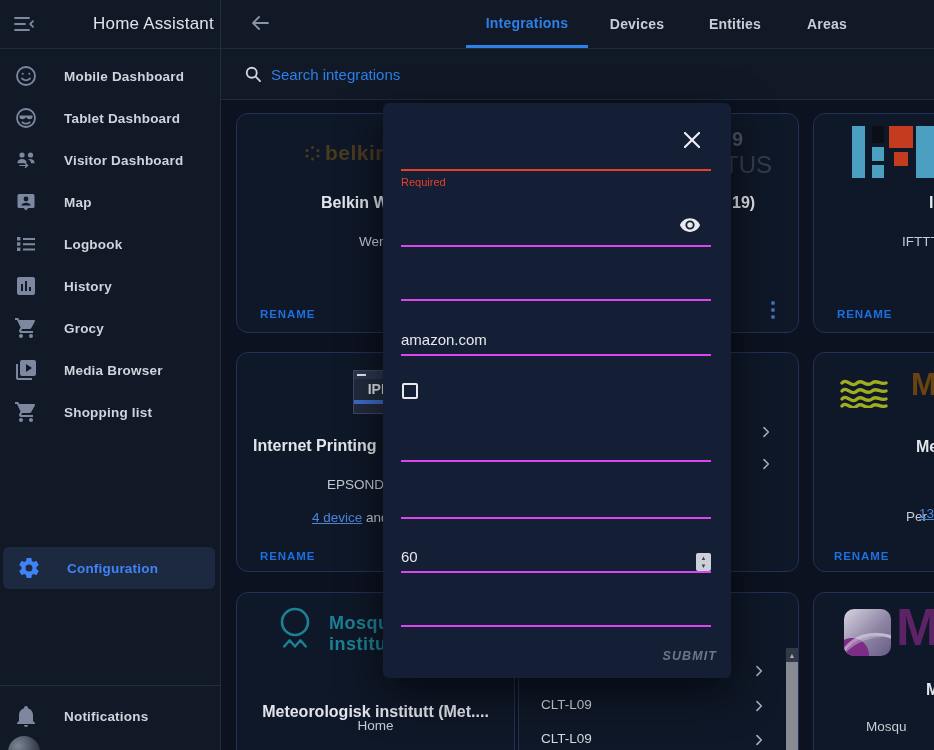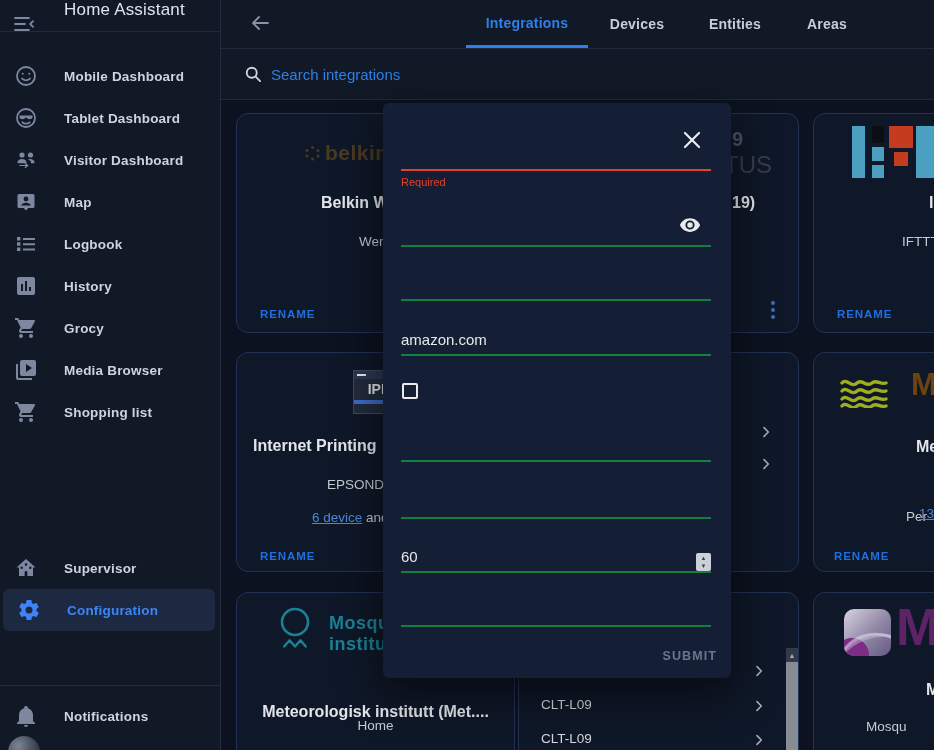--- a/index.html
+++ b/index.html
@@ -3,21 +3,21 @@
 <meta charset="utf-8">
 <style>
   * { margin:0; padding:0; box-sizing:border-box; }
   html,body { width:934px; height:750px; background:#0c1220; }
   body { font-family:"Liberation Sans","DejaVu Sans",sans-serif; color:#e2e5ea; }
   #app { position:relative; width:934px; height:750px; overflow:hidden; background:#0c1220; }
 
   
   #sidebar { position:absolute; left:0; top:0; width:221px; height:750px;
              background:#111927; border-right:1px solid rgba(120,140,180,.18); z-index:5; }
-  .sb-header { height:32px; display:flex; align-items:flex-start; border-bottom:1px solid rgba(120,140,180,.15); }
+  .sb-header { height:49px; display:flex; align-items:center; border-bottom:1px solid rgba(120,140,180,.15);padding-left:29px; }
   .sb-title { margin-left:64px; font-size:17px; color:#dfe3ea; letter-spacing:.2px; }
   .ham { position:absolute; left:12px; top:12px; width:24px; height:24px; cursor:pointer; }
   .sb-item { position:relative; height:42px; display:flex; align-items:center; cursor:pointer; }
   .sb-item .ic { position:absolute; left:14px; width:24px; height:24px; }
   .sb-item .lbl { margin-left:64px; font-size:13.5px; font-weight:700; color:#cfd3dc; letter-spacing:.2px; }
   .sb-item.active { background:#1c2940; border-radius:6px; margin:0 5px 0 3px; }
   .sb-item.active .lbl { color:#3f84f6; }
   .sb-group-top { position:absolute; top:55px; left:0; right:0; }
   .sb-group-bottom { position:absolute; top:547px; left:0; right:0; }
   .sb-div { position:absolute; left:0; right:0; top:685px; border-top:1px solid rgba(120,140,180,.18); }
@@ -56,32 +56,32 @@
   
   .sbar { position:absolute; left:267px; top:55px; width:12px; height:164px; }
   .sbar .btn { width:12px; height:14px; background:#333a47; display:flex; align-items:center; justify-content:center;
                font-size:7px; color:#aab0b9; }
   .sbar .thumb { width:12px; height:150px; background:#868b94; }
 
   
   #modal { position:absolute; left:383px; top:103px; width:348px; height:575px; background:#141e35;
            border-radius:6px; box-shadow:0 14px 44px rgba(0,0,0,.6); z-index:10; }
   .mclose { position:absolute; left:296px; top:24px; width:26px; height:26px; cursor:pointer; }
-  .mfield { position:absolute; left:18px; width:310px; height:30px; border-bottom:2px solid #15803d;
+  .mfield { position:absolute; left:18px; width:310px; height:30px; border-bottom:2px solid #d946ef;
             font-size:15px; color:#e6e8ec; line-height:28px; cursor:text; }
   .mfield.err { border-bottom-color:#e2422c; }
   .helper { position:absolute; left:18px; top:73px; font-size:11px; color:#e2422c; }
   .eye { position:absolute; left:296px; top:111px; width:22px; height:22px; cursor:pointer; }
   .chk { position:absolute; left:19px; top:280px; width:16px; height:16px; border:2px solid #e8eaee;
          border-radius:2px; cursor:pointer; }
   .spin { position:absolute; left:313px; top:450px; width:15px; height:18px; background:#ccd1d9; border-radius:2px;
           display:flex; flex-direction:column; align-items:center; justify-content:center; cursor:pointer;
           font-size:6px; color:#3a4150; line-height:8px; }
   .msubmit { position:absolute; right:14px; top:546px; background:none; border:none; font-family:inherit;
-             font-size:12.5px; font-weight:700; letter-spacing:1.1px; color:#6d7688; cursor:pointer; }
+             font-size:12.5px; font-weight:700; letter-spacing:1.1px; color:#6d7688; cursor:pointer;font-style:italic; }
 
   
   .belkin-logo { position:absolute; left:67px; top:27px; display:flex; align-items:center; gap:4px; }
   .belkin-logo span { font-size:21px; font-weight:700; color:#4a3a20; letter-spacing:.5px; }
   .ipp-logo { position:absolute; left:116px; top:17px; width:52px; height:44px; background:#222b3d;
               border:1px solid #3b4964; }
   .ipp-logo .bar1 { height:8px; background:#2c3750; position:relative; }
   .ipp-logo .bar1 i { position:absolute; left:3px; top:3px; width:9px; height:2px; background:#e8eaee; }
   .ipp-logo .txt { text-align:center; font-size:14px; font-weight:700; color:#dfe3ea; line-height:21px; }
   .ipp-logo .bar2 { height:4px; background:#3e6cc9; }
@@ -184,28 +184,20 @@
         <span class="ic">
           <svg class="mutf" viewBox="0 0 24 24" width="24" height="24">
               <path d="M17,18C15.89,18 15,18.89 15,20A2,2 0 0,0 17,22A2,2 0 0,0 19,20C19,18.89 18.1,18 17,18M1,2V4H3L6.6,11.59L5.24,14.04C5.09,14.32 5,14.65 5,15A2,2 0 0,0 7,17H19V15H7.42A0.25,0.25 0 0,1 7.17,14.75C7.17,14.7 7.18,14.66 7.2,14.63L8.1,13H15.55C16.3,13 16.96,12.58 17.3,11.97L20.88,5.5C20.96,5.34 21,5.17 21,5A1,1 0 0,0 20,4H5.21L4.27,2M7,18C5.89,18 5,18.89 5,20A2,2 0 0,0 7,22A2,2 0 0,0 9,20C9,18.89 8.1,18 7,18Z"></path>
             </svg>
         </span>
         <span class="lbl">Shopping list</span>
       </div>
     </div>
 
     <div class="sb-group-bottom">
-      <div class="sb-item">
-        <span class="ic">
-          <svg class="mutf" viewBox="0 0 24 24" width="24" height="24">
-              <path d="M12 3 2.5 11.5H5v8.5h5.6v-3.6a1.4 1.4 0 112.8 0V20H19v-8.5h2.5zM12 7.2a1.3 1.3 0 110 2.6 1.3 1.3 0 010-2.6zm-4.3 3.4a1.2 1.2 0 110 2.4 1.2 1.2 0 010-2.4zm8.6 0a1.2 1.2 0 110 2.4 1.2 1.2 0 010-2.4z"></path>
-            </svg>
-        </span>
-        <span class="lbl">Supervisor</span>
-      </div>
       <div class="sb-item active">
         <span class="ic">
           <svg viewBox="0 0 24 24" width="24" height="24" fill="#3f84f6">
               <path d="M12,15.5A3.5,3.5 0 0,1 8.5,12A3.5,3.5 0 0,1 12,8.5A3.5,3.5 0 0,1 15.5,12A3.5,3.5 0 0,1 12,15.5M19.43,12.97C19.47,12.65 19.5,12.33 19.5,12C19.5,11.67 19.47,11.34 19.43,11L21.54,9.37C21.73,9.22 21.78,8.95 21.66,8.73L19.66,5.27C19.54,5.05 19.27,4.96 19.05,5.05L16.56,6.05C16.04,5.66 15.5,5.32 14.87,5.07L14.5,2.42C14.46,2.18 14.25,2 14,2H10C9.75,2 9.54,2.18 9.5,2.42L9.13,5.07C8.5,5.32 7.96,5.66 7.44,6.05L4.95,5.05C4.73,4.96 4.46,5.05 4.34,5.27L2.34,8.73C2.21,8.95 2.27,9.22 2.46,9.37L4.57,11C4.53,11.34 4.5,11.67 4.5,12C4.5,12.33 4.53,12.65 4.57,12.97L2.46,14.63C2.27,14.78 2.21,15.05 2.34,15.27L4.34,18.73C4.46,18.95 4.73,19.03 4.95,18.95L7.44,17.94C7.96,18.34 8.5,18.68 9.13,18.93L9.5,21.58C9.54,21.82 9.75,22 10,22H14C14.25,22 14.46,21.82 14.5,21.58L14.87,18.93C15.5,18.67 16.04,18.34 16.56,17.94L19.05,18.95C19.27,19.03 19.54,18.95 19.66,18.73L21.66,15.27C21.78,15.05 21.73,14.78 21.54,14.63L19.43,12.97Z"></path>
             </svg>
         </span>
         <span class="lbl">Configuration</span>
       </div>
     </div>
 
@@ -304,21 +296,21 @@
     <div class="ipp-logo">
       <div class="bar1">
           <i></i>
         </div>
       <div class="txt">IPP</div>
       <div class="bar2"></div>
     </div>
     <div class="card-title" style="left:16px; top:84px;">Internet Printing</div>
     <div class="card-sub" style="left:90px; top:124px;">EPSONDE</div>
     <div class="card-sub" style="left:75px; top:157px;">
-      <span class="linky">6 device</span>
+      <span class="linky">4 device</span>
       <span>and</span>
     </div>
     <button class="rename" style="top:197px;">RENAME</button>
   </section>
 
   <section class="card" style="left:518px; top:352px; width:281px; height:220px;">
     <span class="chev" style="position:absolute; left:239px; top:71px;">
       <svg class="mut" viewBox="0 0 24 24" width="16" height="16" style="stroke:#a9aeb8; stroke-width:2.4">
           <path d="M9 5.5 15.5 12 9 18.5"></path>
         </svg>

